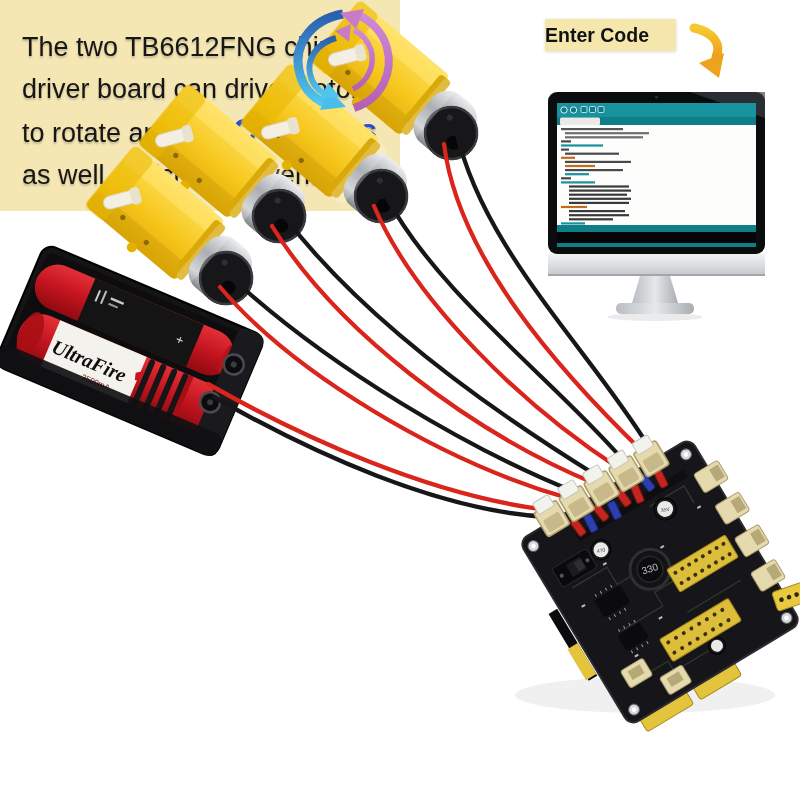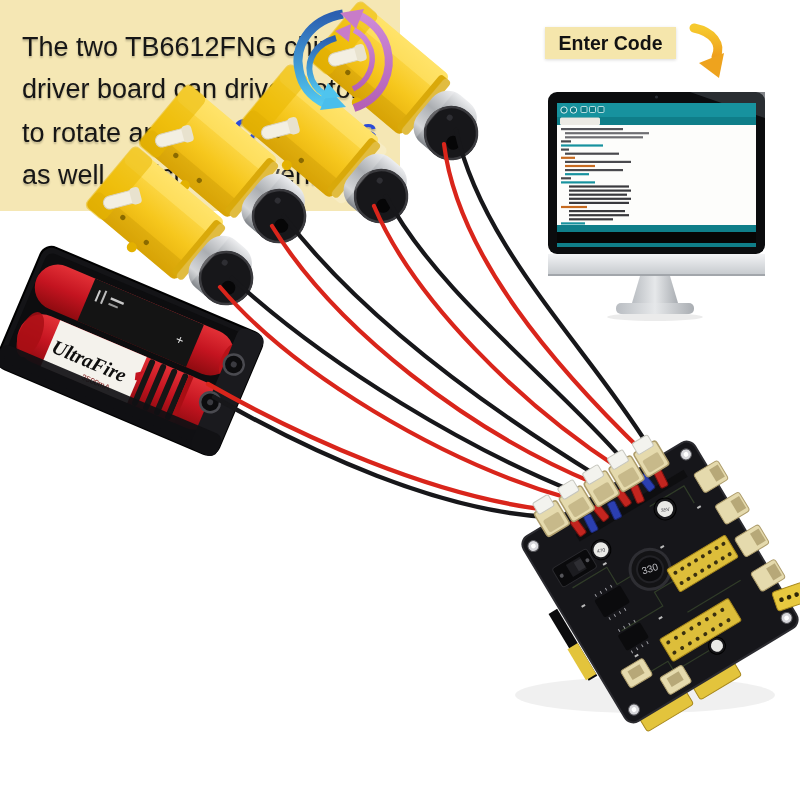--- a/index.html
+++ b/index.html
@@ -1,19 +1,19 @@
 <!DOCTYPE html>
 <html><head>
 <meta charset="utf-8">
 <style>
   html,body{margin:0;padding:0;background:#ffffff;}
   #stage{position:relative;width:800px;height:800px;background:#ffffff;overflow:hidden;
          font-family:"Liberation Sans",sans-serif;}
   #scene{position:absolute;left:0;top:0;}
-  .floatbox{position:absolute;display:flex;align-items:center;justify-content:center;margin-top:8px;}
+  .floatbox{position:absolute;display:flex;align-items:center;}
   #enter-code{left:545px;top:19px;width:131px;height:32px;background:#F5E6AC;
               font-size:19.5px;font-weight:bold;color:#121212;box-shadow:0 1px 3px rgba(0,0,0,.15);}
   #note-box{left:55px;top:531px;width:400px;height:211px;background:#F5E7B4;
             display:block;box-sizing:border-box;padding:26px 14px 0 22px;}
   #note-box p{margin:0;font-size:27px;line-height:42px;color:#161616;
               text-shadow:0 2px 2px rgba(0,0,0,.22);}
   #note-box .hl{color:#2B4BD8;font-weight:bold;font-size:33px;text-shadow:0 2px 2px rgba(0,0,0,.25);}
   text{font-family:"Liberation Sans",sans-serif;}
   .serifbrand{font-family:"Liberation Serif",serif;font-weight:bold;font-style:italic;}
 </style>

